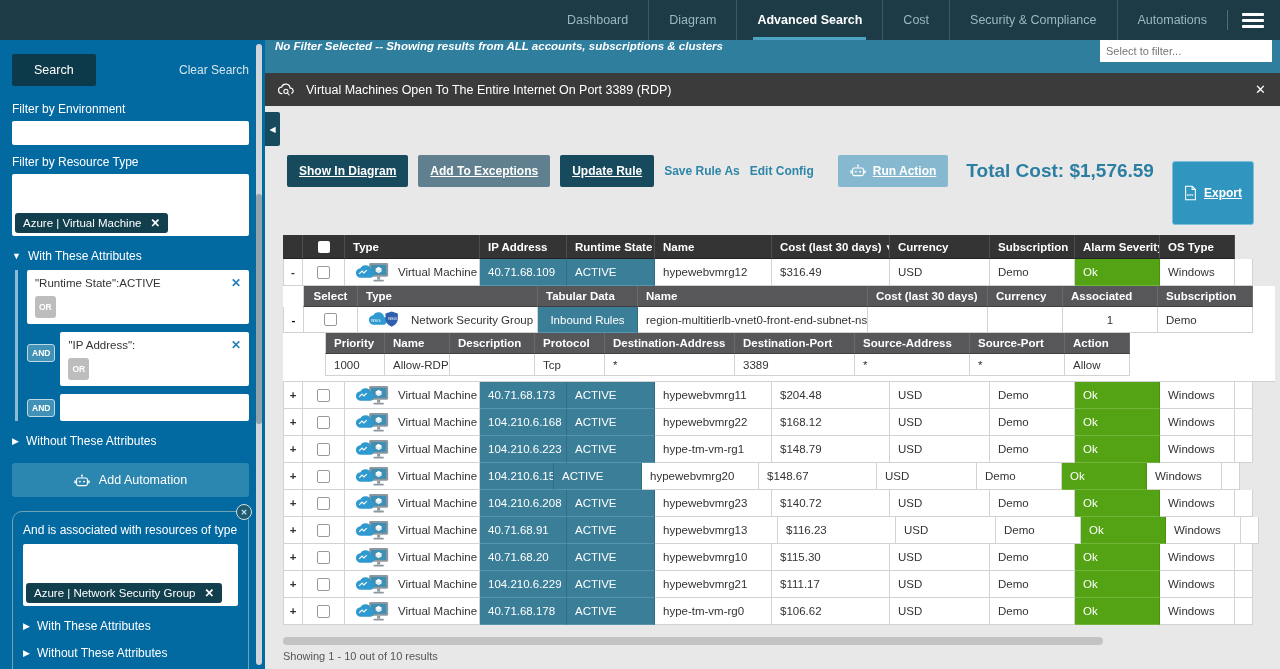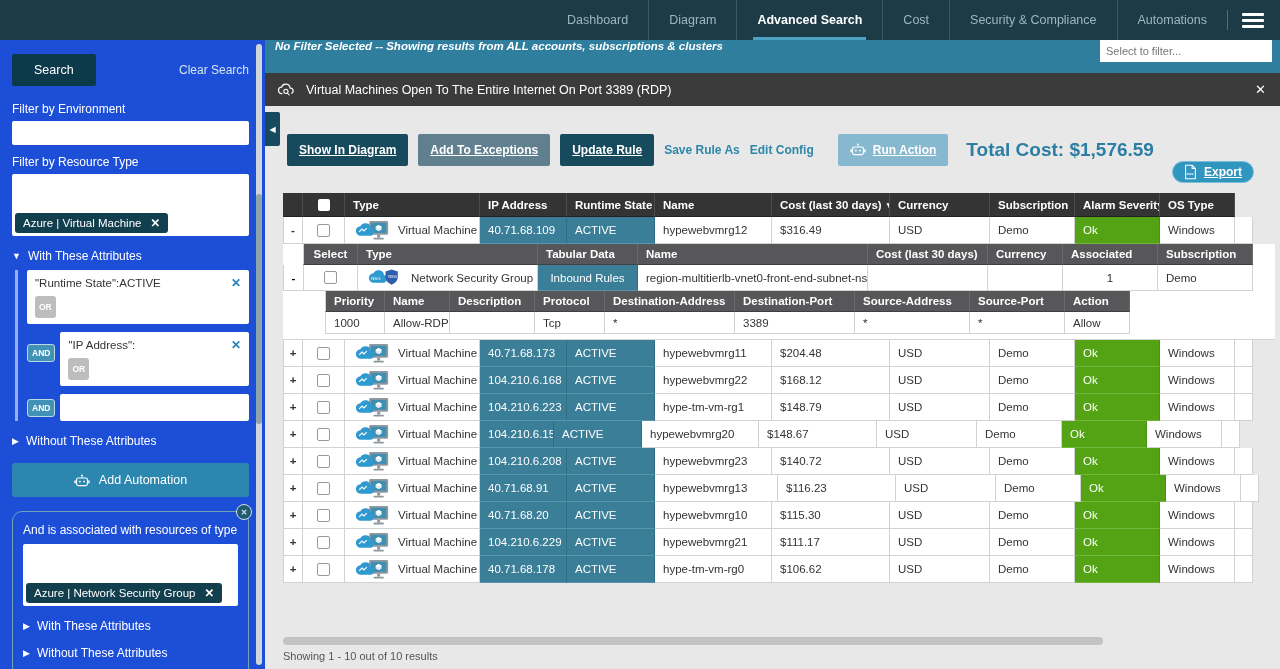--- a/index.html
+++ b/index.html
@@ -17,21 +17,21 @@
   .nav-tab.active::after { content:''; position:absolute; left:16px; right:16px; bottom:0;
                            height:3px; background:#4da3c4; }
   .nav-sep { width:1px; height:20px; background:rgba(255,255,255,.25); }
   .hamburger { width:22px; height:15px; margin:0 16px 0 14px; display:flex;
                flex-direction:column; justify-content:space-between; cursor:pointer; }
   .hamburger i { display:block; height:3px; background:#fff; border-radius:1px; }
 
   .layout { display:flex; height:629px; }
 
   
-  .sidebar { width:265px; background:#1d4ed8; color:#fff; font-size:12px;
+  .sidebar { width:265px; background:#0369a1; color:#fff; font-size:12px;
              padding:14px 16px 0 12px; position:relative; overflow:hidden; flex:none; }
   .search-row { display:flex; align-items:center; justify-content:space-between; margin-bottom:16px; }
   .btn-search { background:#0d3a4a; color:#fff; border:none; border-radius:2px;
                 padding:9px 22px; font-size:12.5px; cursor:pointer; }
   .link-clear { color:#d4e5ec; cursor:pointer; }
   .fld-label { margin:10px 0 5px; }
   .input-white { width:100%; height:24px; border:none; border-radius:2px; padding:0 6px; font-size:12px; }
   .chip-input { background:#fff; border-radius:2px; min-height:27px; padding:3px; display:flex; }
   .chip { background:#123f4e; color:#fff; border-radius:3px; padding:3px 8px; font-size:11.5px;
           display:flex; gap:9px; align-items:center; cursor:pointer;margin-top:36px; }
@@ -85,21 +85,21 @@
                   font-size:8px; border-radius:0 2px 2px 0; cursor:pointer; }
   .toolbar { display:flex; align-items:center; gap:10px; margin:2px 26px 10px 4px; }
   .btn { font-size:12px; font-weight:bold; color:#fff; padding:9px 12px; border-radius:2px;
          cursor:pointer; white-space:nowrap; display:flex; align-items:center; gap:7px;text-decoration:underline; }
   .btn-dark { background:#174a5d; }
   .btn-slate { background:#60808f; }
   .lnk { color:#2e86a8; font-weight:bold; font-size:12px; cursor:pointer; white-space:nowrap; }
   .btn-run { background:#86b9d0; margin-left:14px; }
   .total-cost { flex:1; text-align:center; color:#2c7ea2; font-size:19px; font-weight:bold;
                 white-space:nowrap; }
-  .btn-export { background:#3096c0; border:1px solid #7cc0d8; padding:2px 11px; border-radius:11px;margin-top:45px; }
+  .btn-export { background:#3096c0; border:1px solid #7cc0d8; padding:23px 11px; border-radius:3px;margin-top:45px; }
 
   
   .vm-table { font-size:11.5px; }
   .trow { display:flex; }
   .tcell { display:flex; align-items:center; padding:0 8px; height:27px; background:#fff;
            color:#333; border-right:1px solid #d2d2d2; border-bottom:1px solid #d2d2d2;
            overflow:hidden; white-space:nowrap; flex:none; }
   .trow .tcell:first-child { border-left:1px solid #d2d2d2; }
   .hcell { background:#343434; color:#fff; font-weight:bold; height:24px;
            border-right:1px solid #4d4d4d; border-bottom:1px solid #222; }

